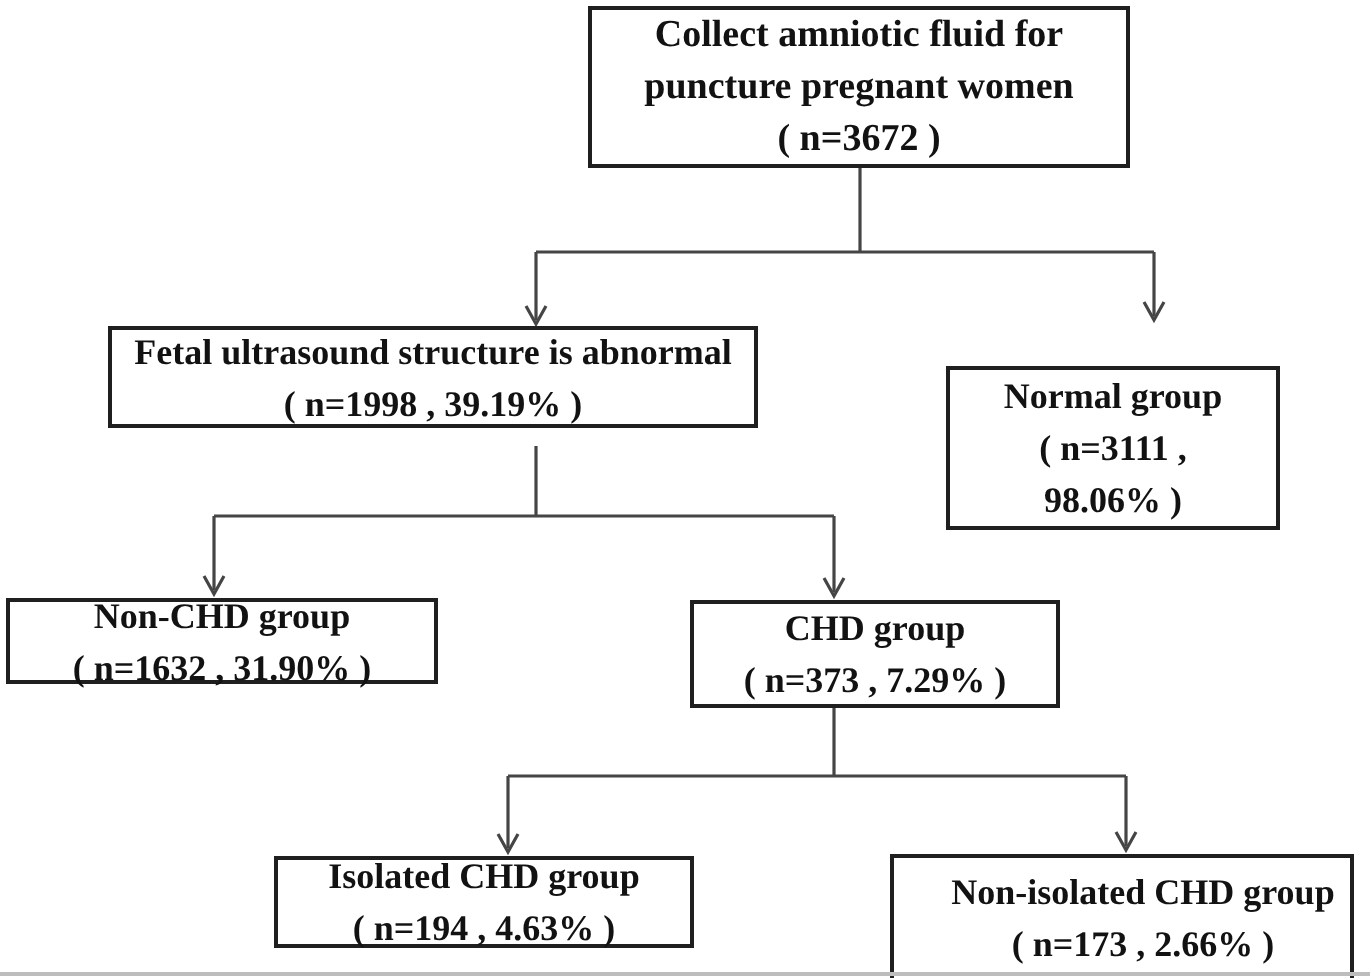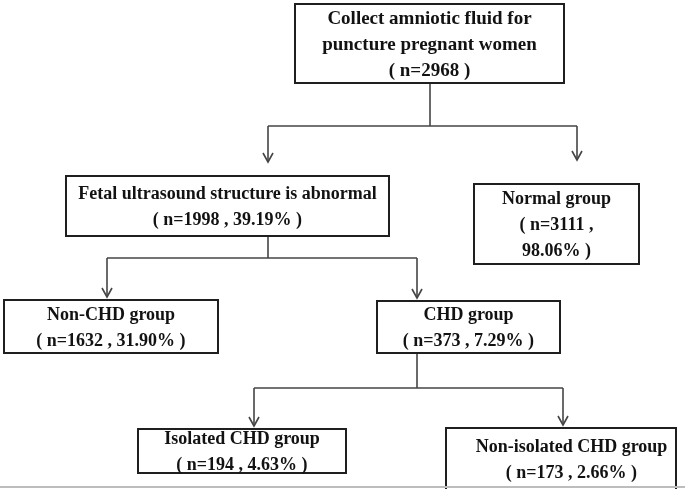--- a/index.html
+++ b/index.html
@@ -82,40 +82,40 @@
     <path d="M254,388 L563,388"></path>
     <path d="M254,388 L254,424"></path>
     <path d="M249,417 L254,426 L259,417"></path>
     <path d="M563,388 L563,423"></path>
     <path d="M558,416 L563,425 L568,416"></path>
   </svg>
 
   <div class="node node-root" style="left:294px; top:3px; width:271px; height:81px;">
     <div class="tline">Collect amniotic fluid for</div>
     <div class="tline">puncture pregnant women</div>
-    <div class="tline">( n=2968 )</div>
+    <div class="tline">( n=3672 )</div>
   </div>
 
-  <div class="node" style="left:65px; top:163px; width:325px; height:62px;margin-top:12px;">
+  <div class="node" style="left:54px; top:163px; width:325px; height:51px;">
     <div class="tline">Fetal ultrasound structure is abnormal</div>
     <div class="tline">( n=1998 , 39.19% )</div>
   </div>
 
   <div class="node node-normal" style="left:473px; top:161px; width:167px; height:82px;margin-top:22px;">
     <div class="tline">Normal group</div>
     <div class="tline">( n=3111 ,</div>
     <div class="tline">98.06% )</div>
   </div>
 
-  <div class="node" style="left:3px; top:299px; width:216px; height:55px;">
+  <div class="node" style="left:3px; top:299px; width:216px; height:43px;">
     <div class="tline">Non-CHD group</div>
     <div class="tline">( n=1632 , 31.90% )</div>
   </div>
 
-  <div class="node" style="left:345px; top:300px; width:185px; height:54px;margin-left:31px;">
+  <div class="node" style="left:345px; top:300px; width:185px; height:54px;">
     <div class="tline">CHD group</div>
     <div class="tline">( n=373 , 7.29% )</div>
   </div>
 
   <div class="node" style="left:137px; top:428px; width:210px; height:46px;">
     <div class="tline">Isolated CHD group</div>
     <div class="tline">( n=194 , 4.63% )</div>
   </div>
 
   <div class="node" style="left:445px; top:427px; width:232px; height:64px;padding-left:21px;">

